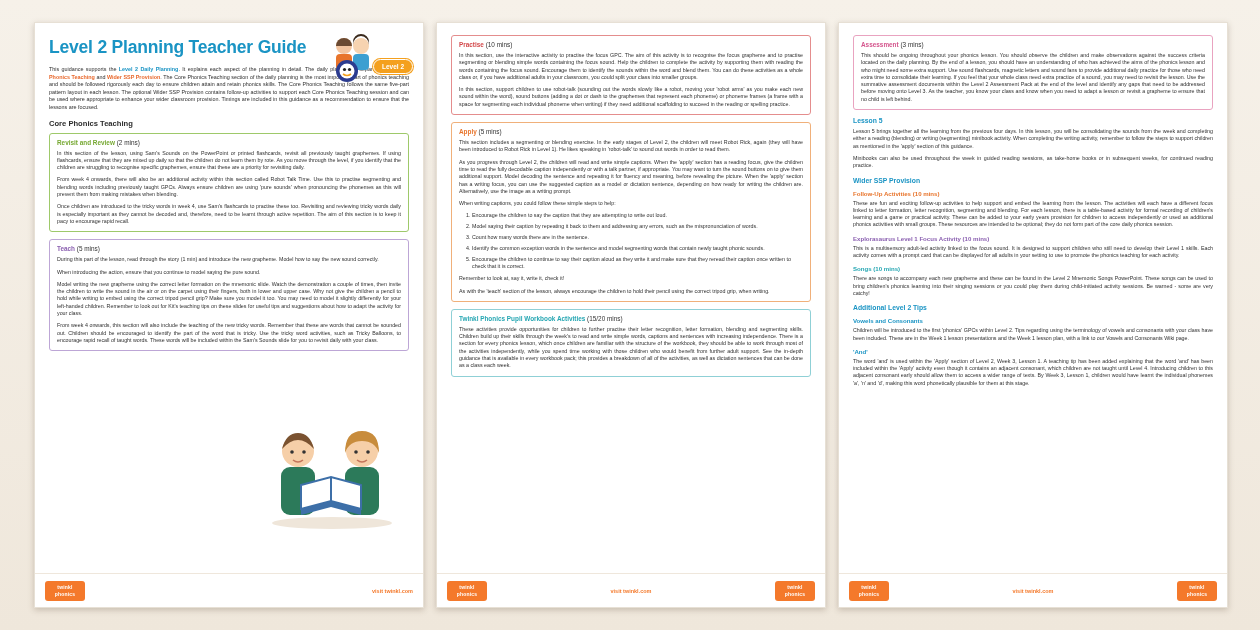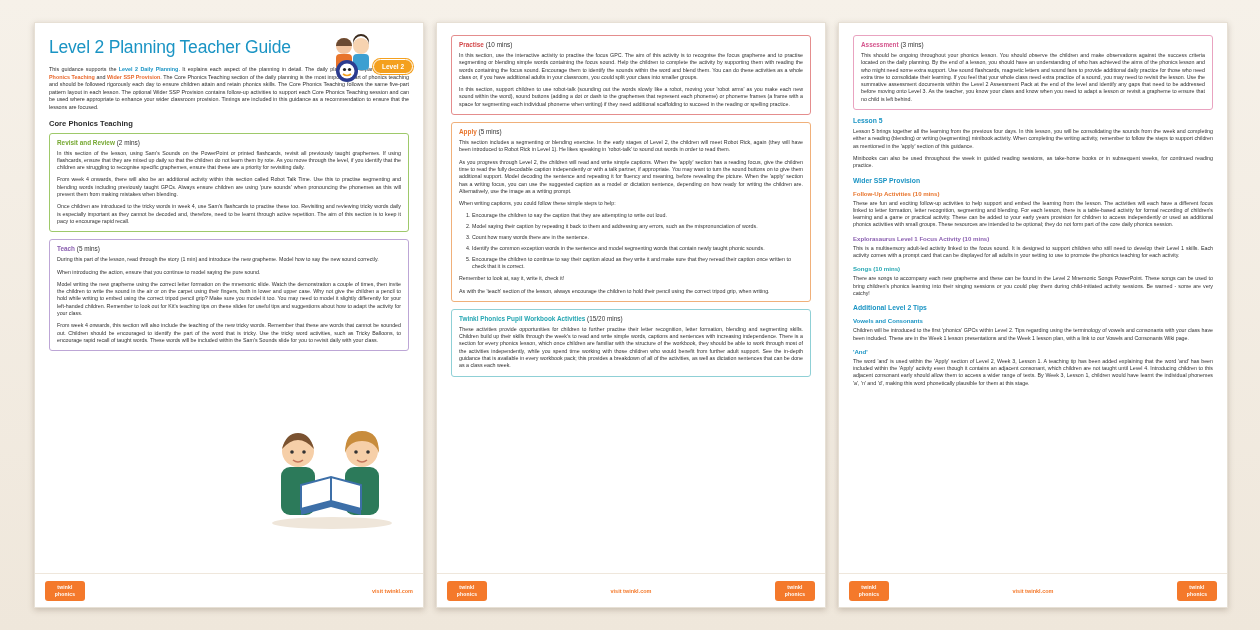--- a/index.html
+++ b/index.html
@@ -74,21 +74,21 @@
     font-size: 5.5px;
     color: #f4792b;
     font-weight: bold;
   }
 
   
   h1.doc-title {
     font-size: 17.5px;
     color: #1a94c4;
     margin: 2px 0 8px 0;
-    font-weight: normal;
+    font-weight: bold;
     letter-spacing: -0.2px;
   }
   .lead {
     font-size: 5.4px;
     line-height: 7.6px;
     color: #2f2f2f;
     text-align: justify;
     margin-bottom: 7px;
   }
   .lead .lk { color: #1a94c4; font-weight: bold; }

